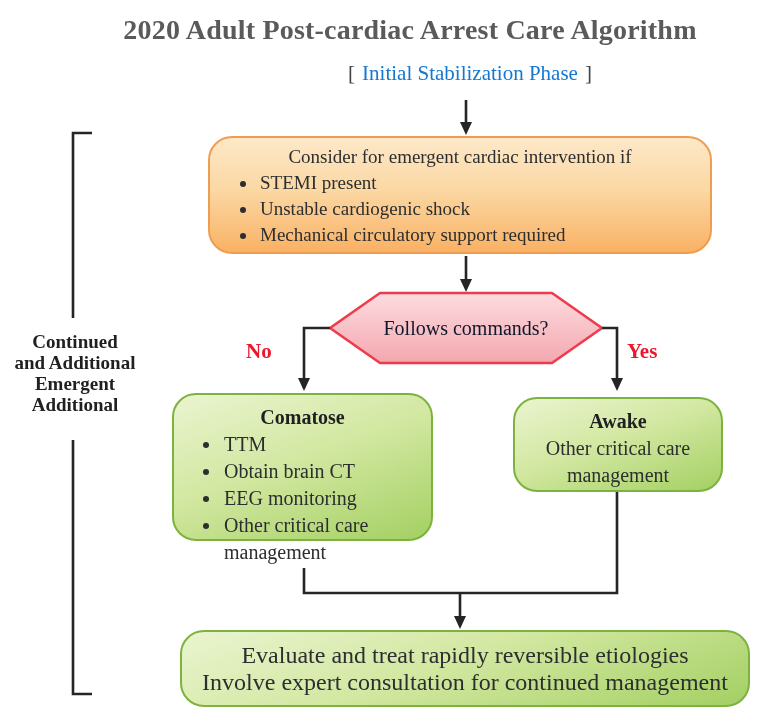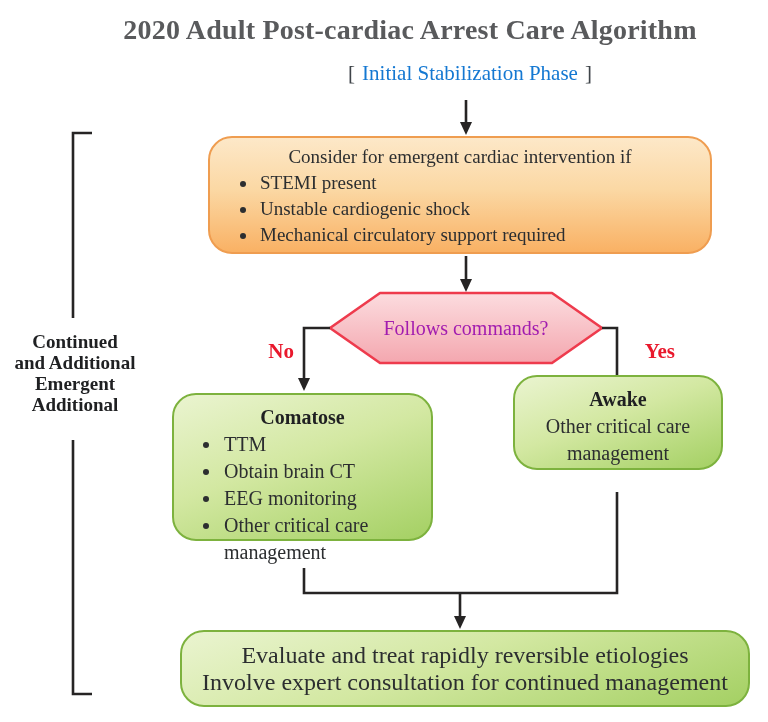--- a/index.html
+++ b/index.html
@@ -29,33 +29,33 @@
     left:208px;top:136px;width:504px;height:118px;
     border:2.6px solid #ef9d50;
     background:linear-gradient(180deg,#fde8c8 0%,#fbd8a4 45%,#f9b164 100%);
     padding-top:6px;font-size:19px;line-height:26px;
   }
   .box-green{
     border:2.6px solid #7db23e;
     background:linear-gradient(160deg,#eaf4d0 0%,#d3e8a2 45%,#a4d063 100%);
   }
   .box-comatose{left:172px;top:393px;width:261px;height:148px;padding-top:9px;font-size:20px;line-height:27px;}
-  .box-awake{left:513px;top:375px;width:210px;height:95px;padding-top:9px;font-size:20px;line-height:27px;text-align:center;}
+  .box-awake{left:513px;top:397px;width:210px;height:95px;padding-top:9px;font-size:20px;line-height:27px;text-align:center;}
   .box-bottom{left:180px;top:630px;width:570px;height:77px;padding-top:10px;font-size:24px;line-height:27px;text-align:center;}
   .box-heading{text-align:center;}
   .box-title{text-align:center;font-weight:bold;color:#1f2022;}
   .flow-ul{margin:0;padding:0 8px 0 48px;list-style:disc;}
   .flow-ul li{padding-left:2px;}
   
   .hex-label{
     left:330px;top:293px;width:272px;height:70px;
     display:flex;align-items:center;justify-content:center;
-    font-size:20px;color:#a21caf;
+    font-size:20px;color:#0f172a;
   }
-  .branch-label{width:48px;top:339px;text-align:right;font-size:21px;font-weight:bold;color:#e9182c;}
+  .branch-label{width:48px;top:339px;text-align:left;font-size:21px;font-weight:bold;color:#e9182c;}
   .label-no{left:246px;}
   .label-yes{left:627px;}
   
   .side-label{
     left:0;top:331px;width:150px;text-align:center;
     font-size:19px;line-height:21px;font-weight:bold;color:#1f2022;
   }
 </style>
 </head>
 <body>

